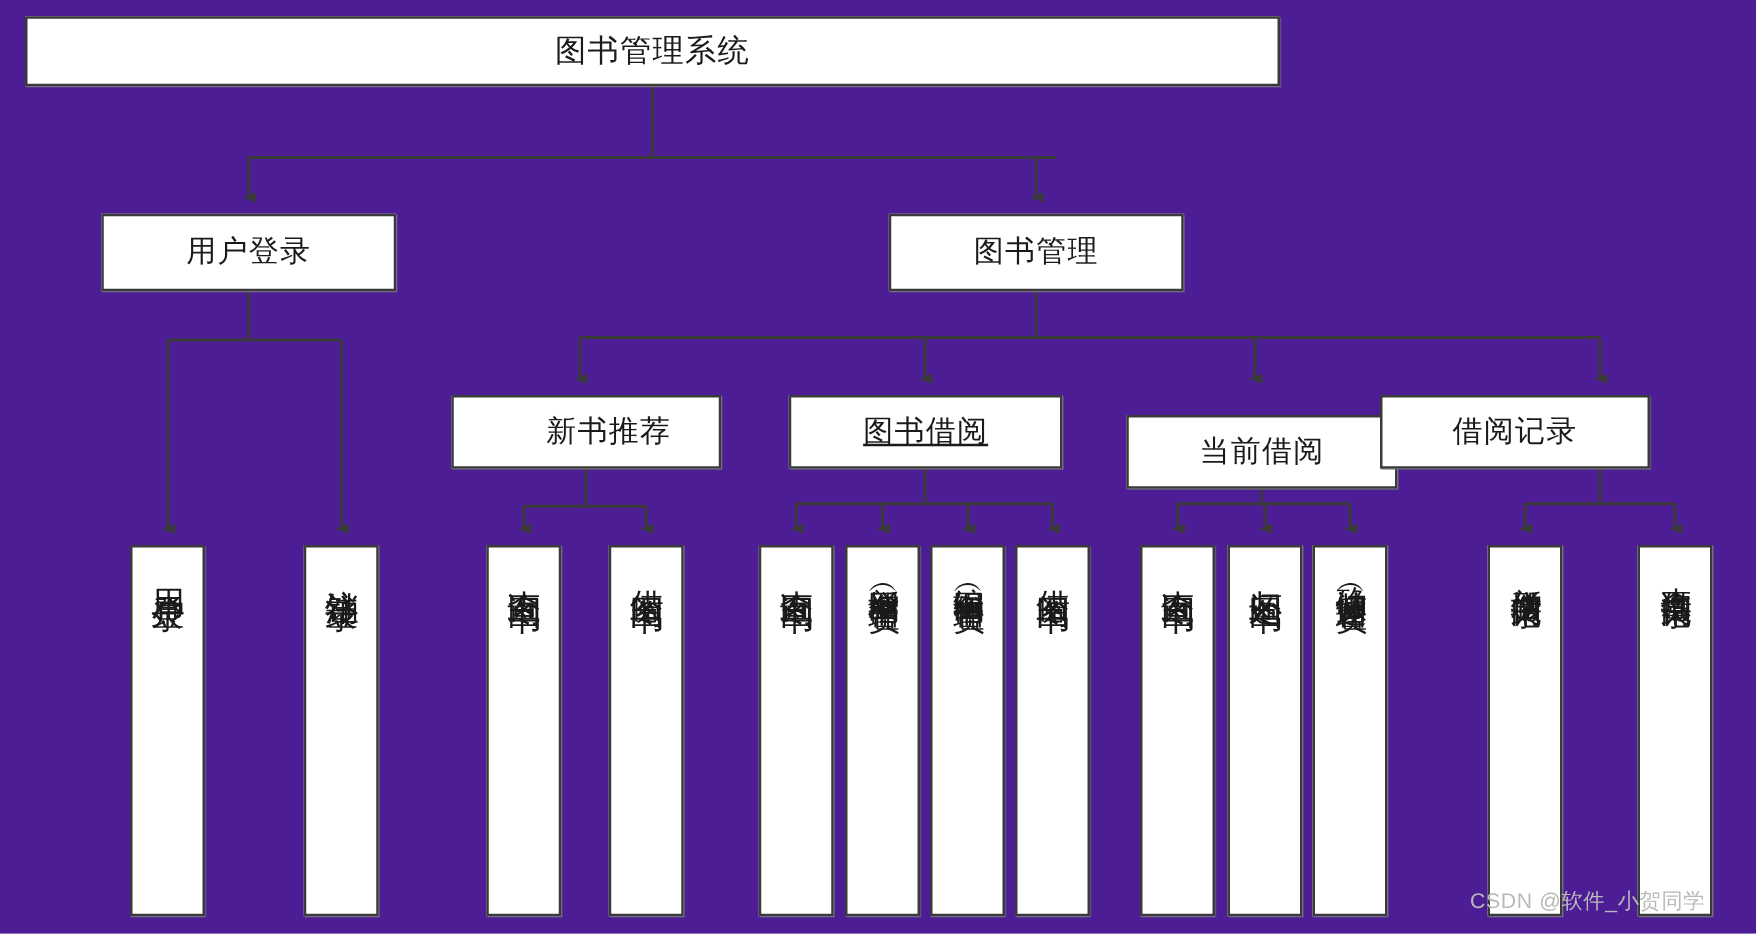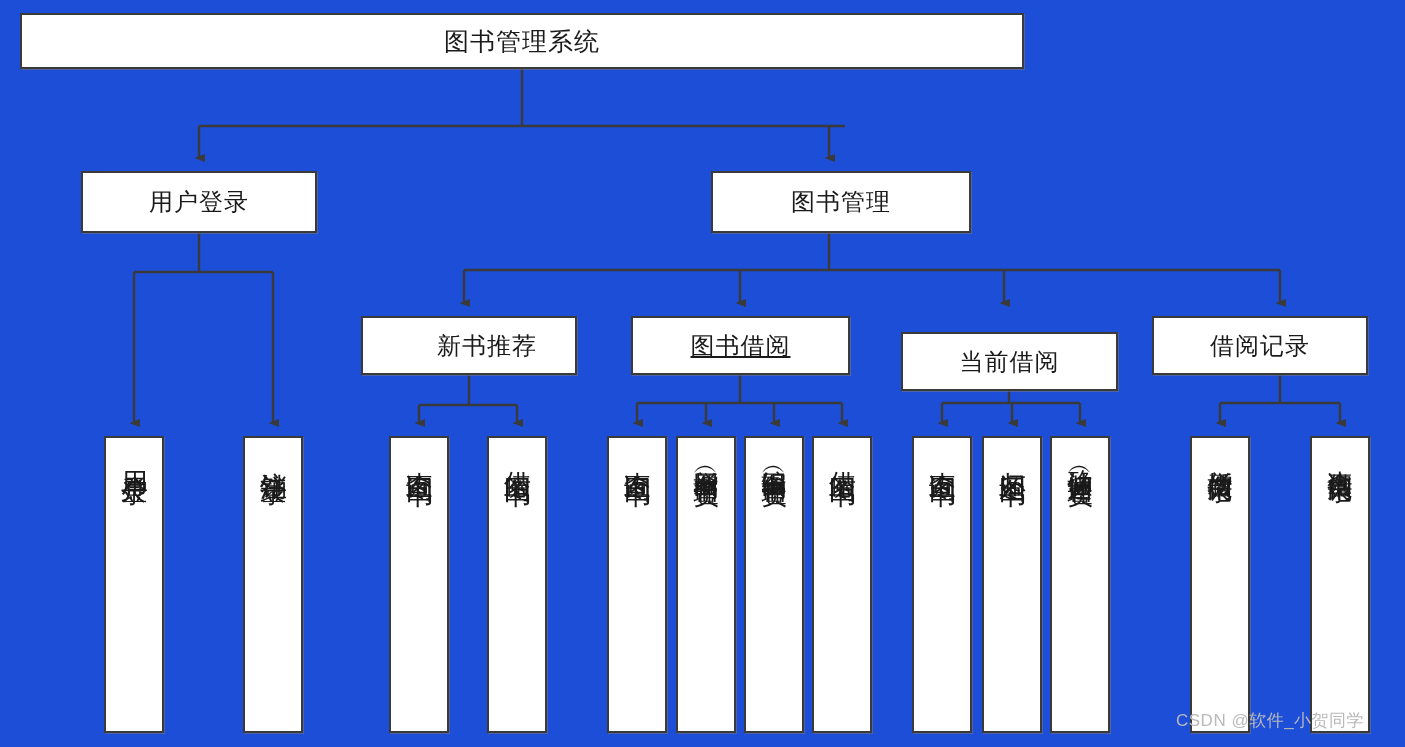--- a/index.html
+++ b/index.html
@@ -7,21 +7,21 @@
     padding: 0;
     background: #ffffff;
   }
   body {
     font-family: "Liberation Sans", "DejaVu Sans", sans-serif;
   }
   #canvas {
     position: relative;
     width: 1405px;
     height: 747px;
-    background: #1d4ed8;
+    background: #4c1d95;
     overflow: hidden;
   }
   svg.edges {
     position: absolute;
     left: 0;
     top: 0;
     width: 1405px;
     height: 747px;
     pointer-events: none;
   }
@@ -131,34 +131,34 @@
     </g>
   </svg>
 
   <div class="node h root" style="left:20px; top:13px; width:1004px; height:56px;">
     <span class="label">图书管理系统</span>
   </div>
 
   <div class="node h" style="left:81px; top:171px; width:236px; height:62px;">
     <span class="label">用户登录</span>
   </div>
-  <div class="node h" style="left:711px; top:171px; width:260px; height:62px;">
+  <div class="node h" style="left:711px; top:171px; width:236px; height:62px;">
     <span class="label">图书管理</span>
   </div>
 
   <div class="node h" style="left:361px; top:316px; width:216px; height:59px;padding-left:36px;">
     <span class="label">新书推荐</span>
   </div>
   <div class="node h" style="left:631px; top:316px; width:219px; height:59px;text-decoration:underline;">
     <span class="label">图书借阅</span>
   </div>
   <div class="node h" style="left:901px; top:332px; width:217px; height:59px;">
     <span class="label">当前借阅</span>
   </div>
-  <div class="node h" style="left:1152px; top:316px; width:216px; height:59px;">
+  <div class="node h" style="left:1104px; top:316px; width:216px; height:59px;">
     <span class="label">借阅记录</span>
   </div>
 
   <div class="node v" style="left:104px; top:436px; width:60px; height:297px;">
     <span class="label">用户登录</span>
   </div>
   <div class="node v" style="left:243px; top:436px; width:60px; height:297px;">
     <span class="label">注销登录</span>
   </div>
 

